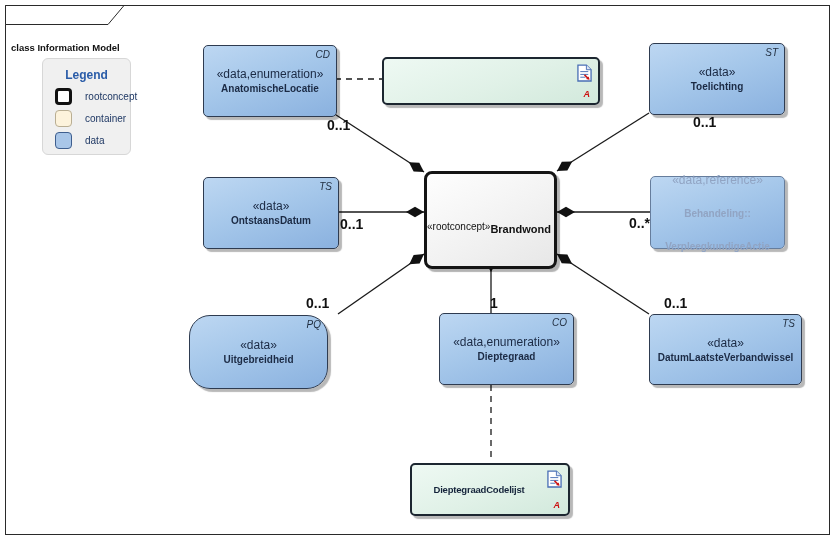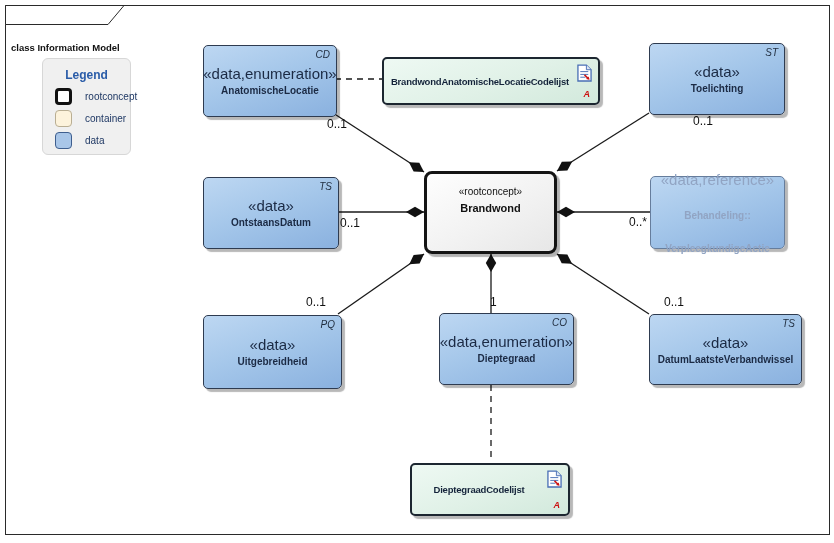--- a/index.html
+++ b/index.html
@@ -8,51 +8,51 @@
   .frame-tab{position:absolute;left:-1px;top:-1px;width:122px;height:21px;}
   .frame-tab svg{display:block;}
   .frame-tab .tab-label{position:absolute;left:6px;top:3px;font-size:9.5px;font-weight:bold;color:#111;white-space:nowrap;margin-top:34px;}
   .wires{position:absolute;left:0;top:0;width:834px;height:543px;pointer-events:none;}
 
   
   .node{position:absolute;border-radius:5px;box-shadow:3px 3px 1px rgba(0,0,0,0.28);
         display:flex;flex-direction:column;align-items:center;justify-content:center;
         text-align:center;line-height:1.35;}
   .blue{background:linear-gradient(160deg,#bdd7f2 0%,#a5c7ea 45%,#8ab1df 100%);border:1px solid #2e3b50;}
-  .node .stereo{font-size:15px;color:#1b2a44;}
+  .node .stereo{font-size:12px;color:#1b2a44;}
   .node .nname{font-size:10px;font-weight:bold;color:#1b2a44;}
   .node .tag{position:absolute;top:2px;right:6px;font-size:10px;font-style:italic;color:#1f2c3e;}
   .node.grayed{border-color:#667d9c;}
   .node.grayed .stereo,.node.grayed .nname{color:#91a4c3;}
 
-  .rootnode{position:absolute;left:424px;top:171px;width:133px;height:83px;
+  .rootnode{position:absolute;left:424px;top:171px;width:133px;height:98px;
         background:linear-gradient(150deg,#fefefe 0%,#f2f2f2 55%,#e7e7e7 100%);
         border:3px solid #141414;border-radius:8px;box-shadow:3px 3px 1px rgba(0,0,0,0.3);
-        display:flex;flex-direction:column;align-items:center;text-align:center;padding-top:12px;box-sizing:border-box;}
+        display:flex;align-items:center;text-align:center;padding-top:12px;box-sizing:border-box;}
   .rootnode .stereo{font-size:10px;color:#111;}
   .rootnode .nname{font-size:11px;font-weight:bold;color:#111;margin-top:5px;}
 
   .artifact{position:absolute;background:linear-gradient(160deg,#eef9f3 0%,#e0f1e7 55%,#d2e9dc 100%);
         border:2px solid #1c2630;border-radius:5px;box-shadow:3px 3px 1px rgba(0,0,0,0.28);box-sizing:border-box;}
   .artifact .aname{position:absolute;left:6px;right:28px;top:0;bottom:0;display:flex;align-items:center;justify-content:center;
         font-size:9.5px;font-weight:bold;color:#14233a;letter-spacing:-0.2px;white-space:nowrap;}
   .artifact .doc{position:absolute;top:5px;right:6px;}
   .artifact .aletter{position:absolute;right:8px;bottom:4px;font-size:9px;font-weight:bold;font-style:italic;color:#cc1111;}
 
   .legend{position:absolute;left:36px;top:52px;width:89px;height:97px;background:#f0f0f0;
         border:1px solid #d7d7d7;border-radius:6px;box-sizing:border-box;padding:9px 0 0 0;}
   .legend .ltitle{text-align:center;font-size:12px;font-weight:bold;color:#2a5ca8;margin-bottom:6px;}
   .legend .lrow{display:flex;align-items:center;gap:13px;padding:0 0 0 12px;margin-bottom:5px;}
   .legend .swatch{width:17px;height:17px;border-radius:4px;box-sizing:border-box;flex:0 0 auto;}
   .legend .sw-root{background:#ffffff;border:3.5px solid #111111;}
   .legend .sw-container{background:#fdf3dc;border:1px solid #b9ae93;}
   .legend .sw-data{background:#a9c6e8;border:1px solid #3e5e8e;}
   .legend .llabel{font-size:10px;color:#1f3864;}
 
-  .mult{position:absolute;font-size:12px;font-weight:400;color:#111;white-space:nowrap;}
+  .mult{position:absolute;font-size:14px;font-weight:700;color:#111;white-space:nowrap;}
 </style>
 </head>
 <body>
 
 <div class="canvas">
   <div class="frame">
 
     <div class="frame-tab">
       <svg width="122" height="21">
         <path d="M0.5,0.5 H119 L103,19.5 H0.5 Z" fill="#ffffff" stroke="#2a2a2a" stroke-width="1"></path>
@@ -130,21 +130,21 @@
       <div class="stereo">«data»</div>
       <div class="nname">OntstaansDatum</div>
     </div>
 
     <div class="node blue grayed" style="left:644px;top:170px;width:133px;height:71px;gap:19px;">
       <div class="stereo">«data,reference»</div>
       <div class="nname">Behandeling::</div>
       <div class="nname">VerpleegkundigeActie</div>
     </div>
 
-    <div class="node blue" style="left:197px;top:309px;width:137px;height:72px;">
+    <div class="node blue" style="left:183px;top:309px;width:137px;height:72px;border-radius:21px;">
       <span class="tag">PQ</span>
       <div class="stereo">«data»</div>
       <div class="nname">Uitgebreidheid</div>
     </div>
 
     <div class="node blue" style="left:433px;top:307px;width:133px;height:70px;">
       <span class="tag">CO</span>
       <div class="stereo">«data,enumeration»</div>
       <div class="nname">Dieptegraad</div>
     </div>
@@ -154,21 +154,20 @@
       <div class="stereo">«data»</div>
       <div class="nname">DatumLaatsteVerbandwissel</div>
     </div>
 
     <div class="rootnode" style="left:418px;top:165px;">
       <div class="stereo">«rootconcept»</div>
       <div class="nname">Brandwond</div>
     </div>
 
     <div class="artifact" style="left:376px;top:51px;width:218px;height:48px;">
-      <div class="aname">BrandwondAnatomischeLocatieCodelijst</div>
       <span class="doc">
         <svg width="15" height="18" viewBox="0 0 16 19">
           <path d="M1,1 h9 l5,5 v12 h-14 z" fill="#ffffff" stroke="#4a6fb5" stroke-width="1.4"></path>
           <path d="M10,1 v5 h5" fill="#dce6f5" stroke="#4a6fb5" stroke-width="1"></path>
           <line x1="3.5" y1="8" x2="12" y2="8" stroke="#4a6fb5" stroke-width="1"></line>
           <line x1="3.5" y1="11" x2="12" y2="11" stroke="#4a6fb5" stroke-width="1"></line>
           <line x1="3.5" y1="14" x2="9" y2="14" stroke="#4a6fb5" stroke-width="1"></line>
           <path d="M8,11.5 l4.5,4.5" stroke="#cc1111" stroke-width="1.6"></path>
           <polygon points="13.4,16.8 9.6,15.9 12.4,13.2" fill="#cc1111"></polygon>
         </svg>

